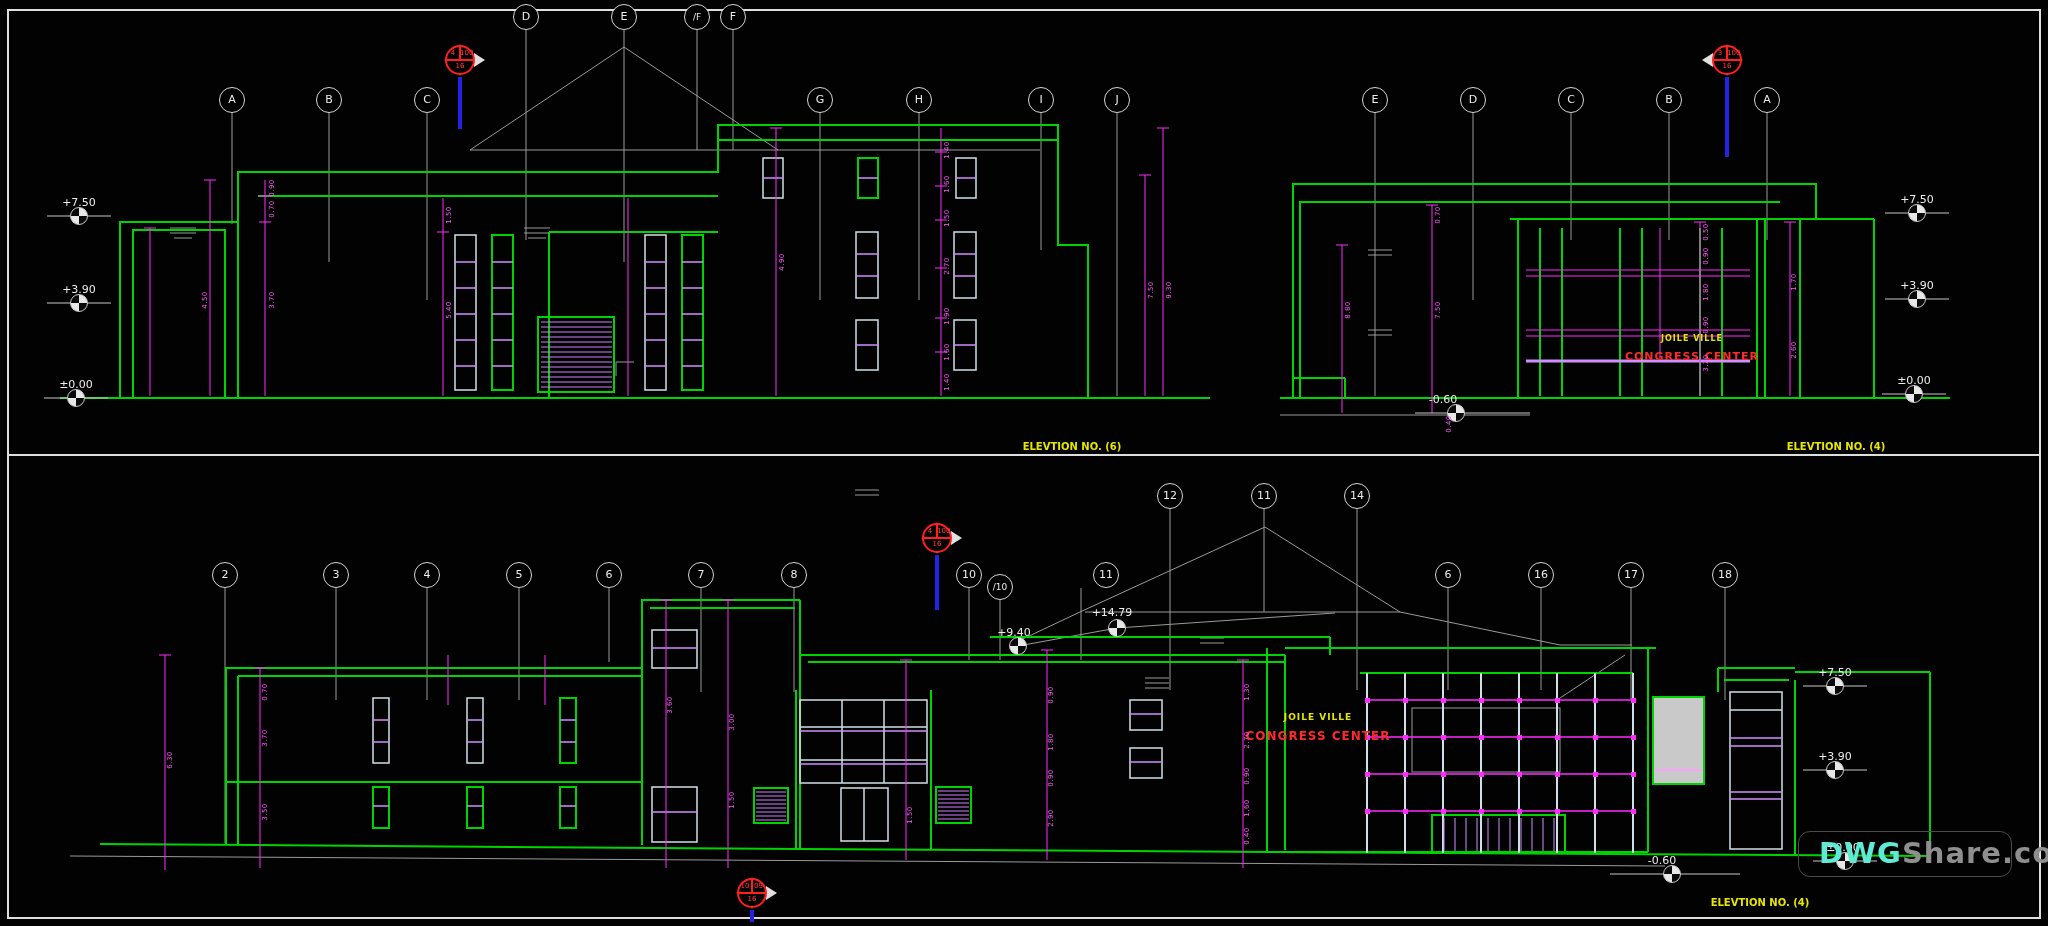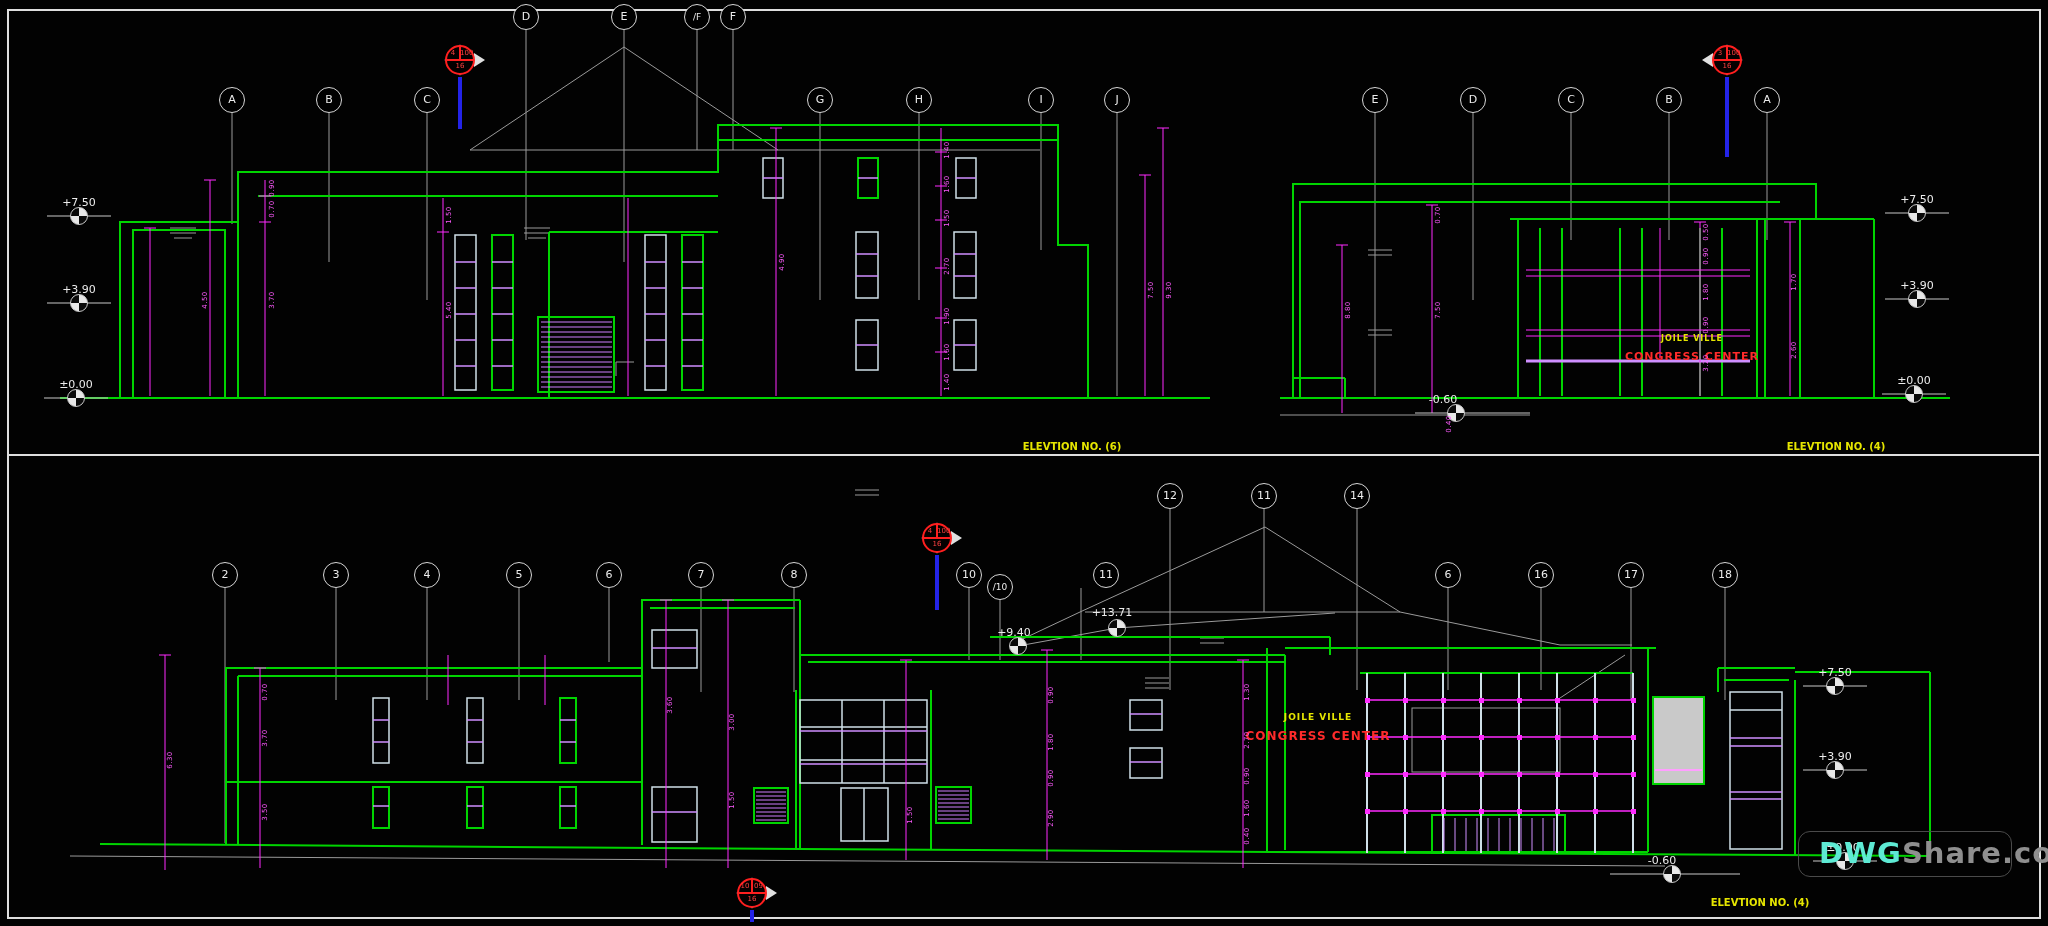--- a/index.html
+++ b/index.html
@@ -322,21 +322,21 @@
 <div class="dline" style="left:1882px;top:394px;width:64px"></div>
 <div class="datum" style="left:1914px;top:394px"></div>
 <span class="lvl" style="left:1914px;top:387px">±0.00</span>
 <div class="dline" style="left:1415px;top:413px;width:115px"></div>
 <div class="datum" style="left:1456px;top:413px"></div>
 <span class="lvl" style="left:1443px;top:406px">-0.60</span>
 
 <div class="datum" style="left:1018px;top:646px"></div>
 <span class="lvl" style="left:1014px;top:639px">+9.40</span>
 <div class="datum" style="left:1117px;top:628px"></div>
-<span class="lvl" style="left:1112px;top:619px">+13.71</span>
+<span class="lvl" style="left:1112px;top:619px">+14.79</span>
 <div class="dline" style="left:1803px;top:686px;width:64px"></div>
 <div class="datum" style="left:1835px;top:686px"></div>
 <span class="lvl" style="left:1835px;top:679px">+7.50</span>
 <div class="dline" style="left:1803px;top:770px;width:64px"></div>
 <div class="datum" style="left:1835px;top:770px"></div>
 <span class="lvl" style="left:1835px;top:763px">+3.90</span>
 <div class="dline" style="left:1813px;top:861px;width:64px"></div>
 <div class="datum" style="left:1845px;top:861px"></div>
 <span class="lvl" style="left:1843px;top:854px">±0.00</span>
 <div class="dline" style="left:1610px;top:874px;width:130px"></div>

